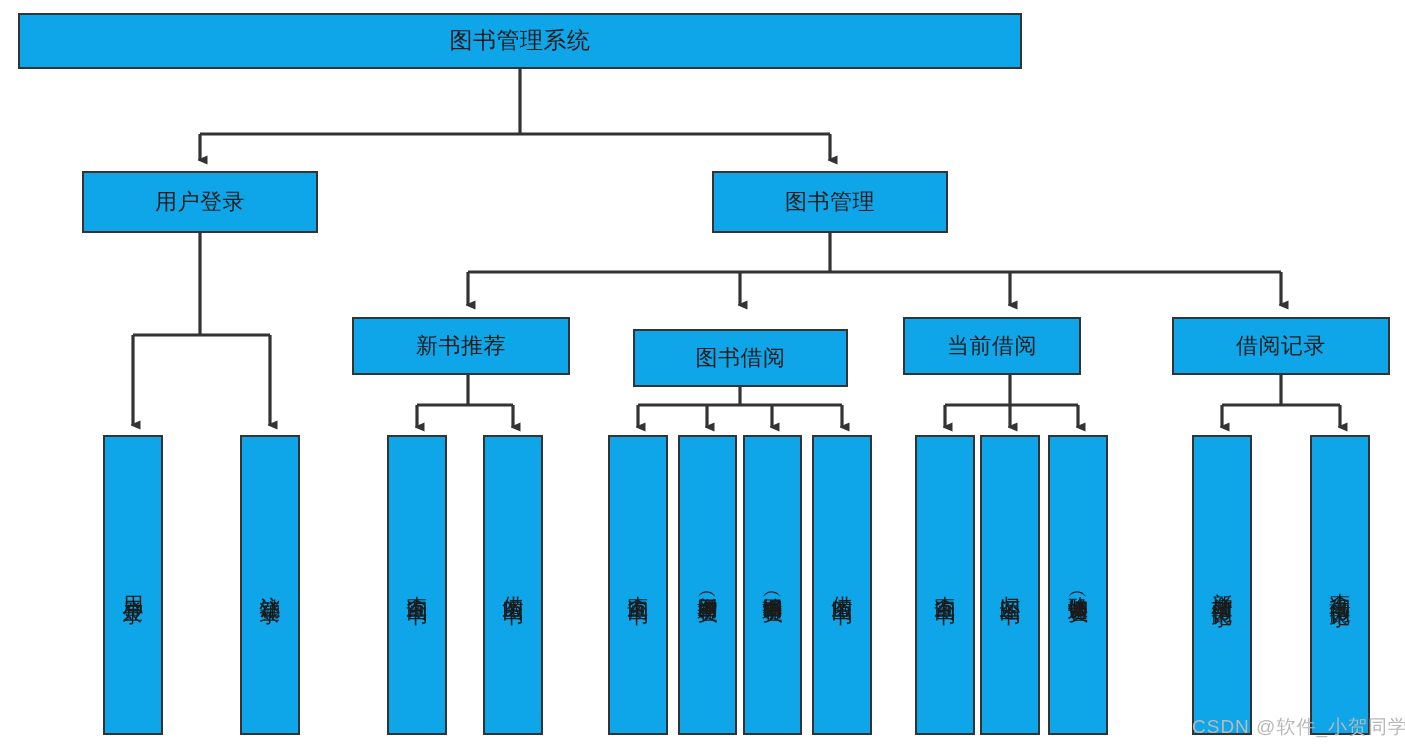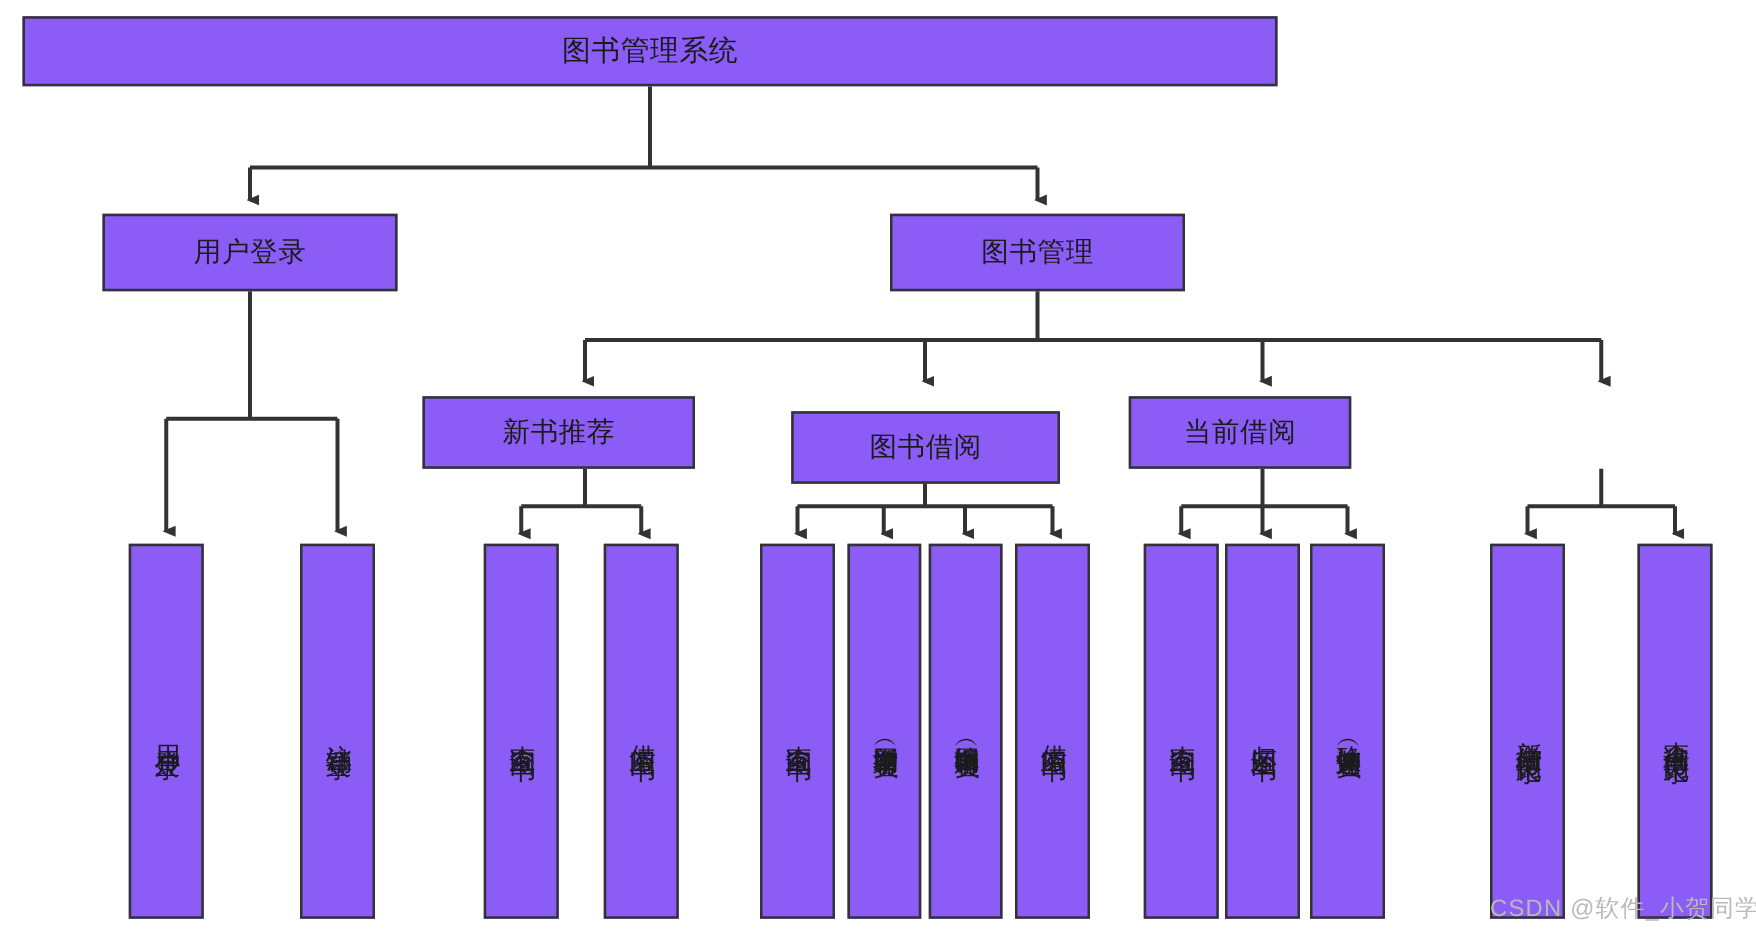--- a/index.html
+++ b/index.html
@@ -21,21 +21,21 @@
     position: absolute;
     left: 0;
     top: 0;
     width: 1405px;
     height: 747px;
     pointer-events: none;
   }
   .node {
     position: absolute;
     box-sizing: border-box;
-    background: #8b5cf6;
+    background: #0ea5e9;
     border: 2px solid #333333;
     display: flex;
     align-items: center;
     justify-content: center;
     text-align: center;
     color: #1b1b1b;
     z-index: 2;
   }
   .node .label {
     display: block;
@@ -133,29 +133,32 @@
     <span class="label">图书管理系统</span>
   </div>
 
   <div class="node horiz" style="left:82px; top:171px; width:236px; height:62px;">
     <span class="label">用户登录</span>
   </div>
   <div class="node horiz" style="left:712px; top:171px; width:236px; height:62px;">
     <span class="label">图书管理</span>
   </div>
 
-  <div class="node horiz" style="left:338px; top:317px; width:218px; height:58px;">
+  <div class="node horiz" style="left:352px; top:317px; width:218px; height:58px;">
     <span class="label">新书推荐</span>
   </div>
   <div class="node horiz" style="left:633px; top:317px; width:215px; height:58px;margin-top:12px;">
     <span class="label">图书借阅</span>
   </div>
   <div class="node horiz" style="left:903px; top:317px; width:178px; height:58px;">
     <span class="label">当前借阅</span>
   </div>
+  <div class="node horiz" style="left:1172px; top:317px; width:218px; height:58px;">
+    <span class="label">借阅记录</span>
+  </div>
 
   <div class="node vert" style="left:103px; top:435px; width:60px; height:300px;">
     <span class="label">用户登录</span>
   </div>
   <div class="node vert" style="left:240px; top:435px; width:60px; height:300px;">
     <span class="label">注销登录</span>
   </div>
 
   <div class="node vert" style="left:387px; top:435px; width:60px; height:300px;">
     <span class="label">查询图书</span>

